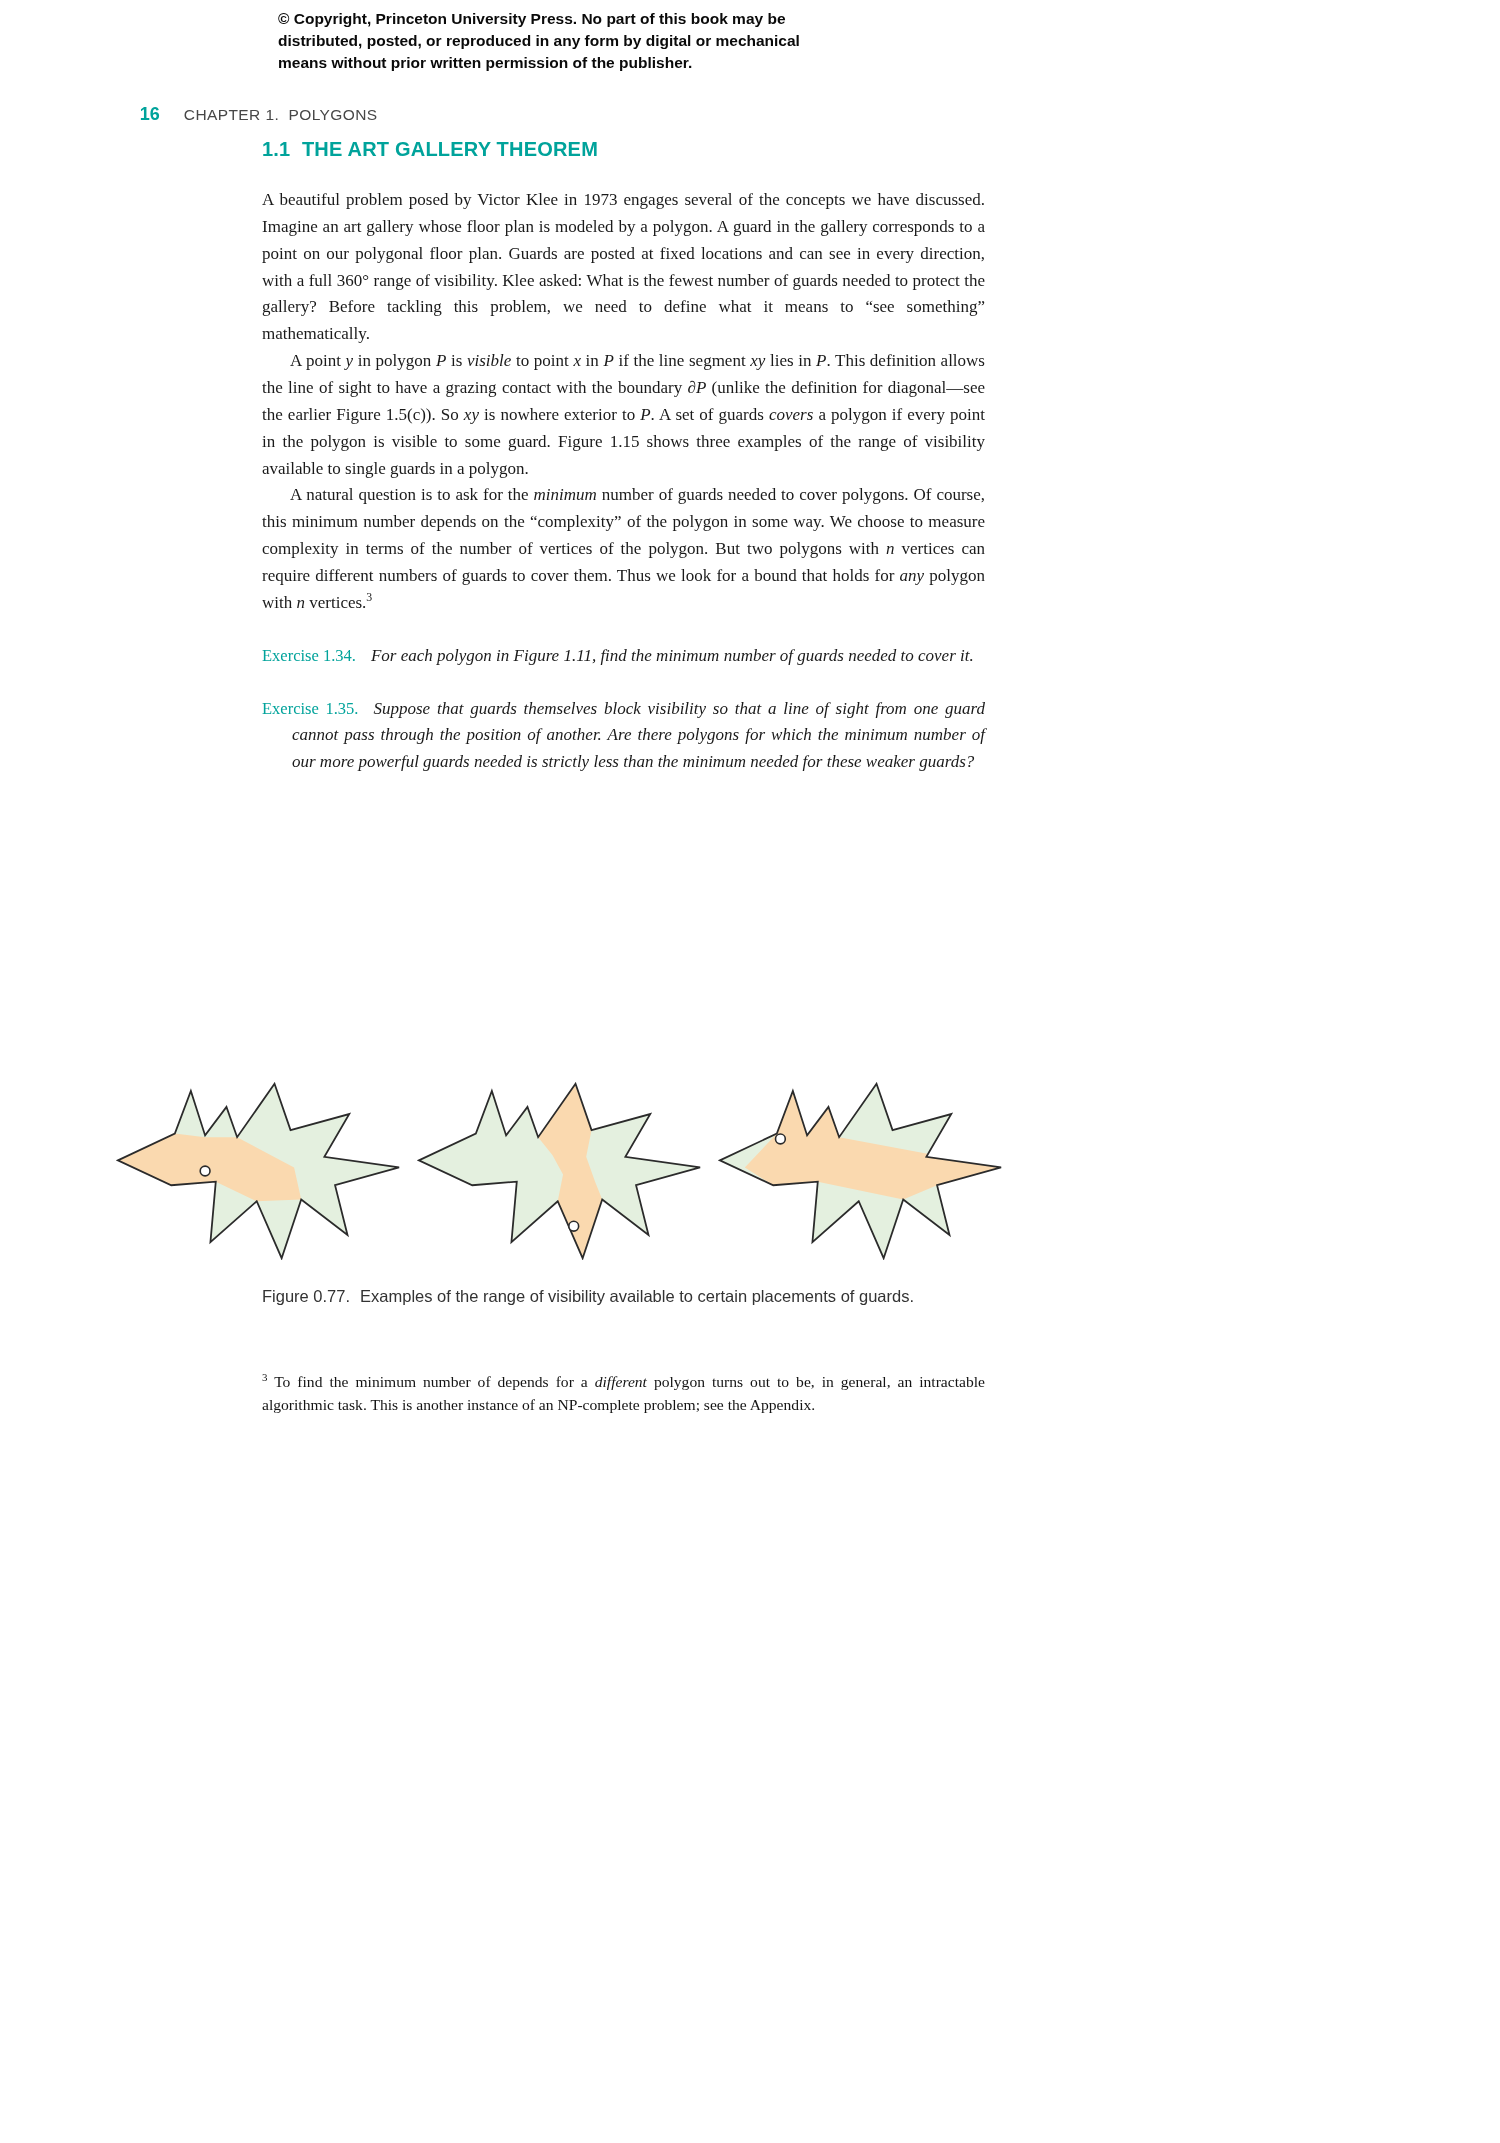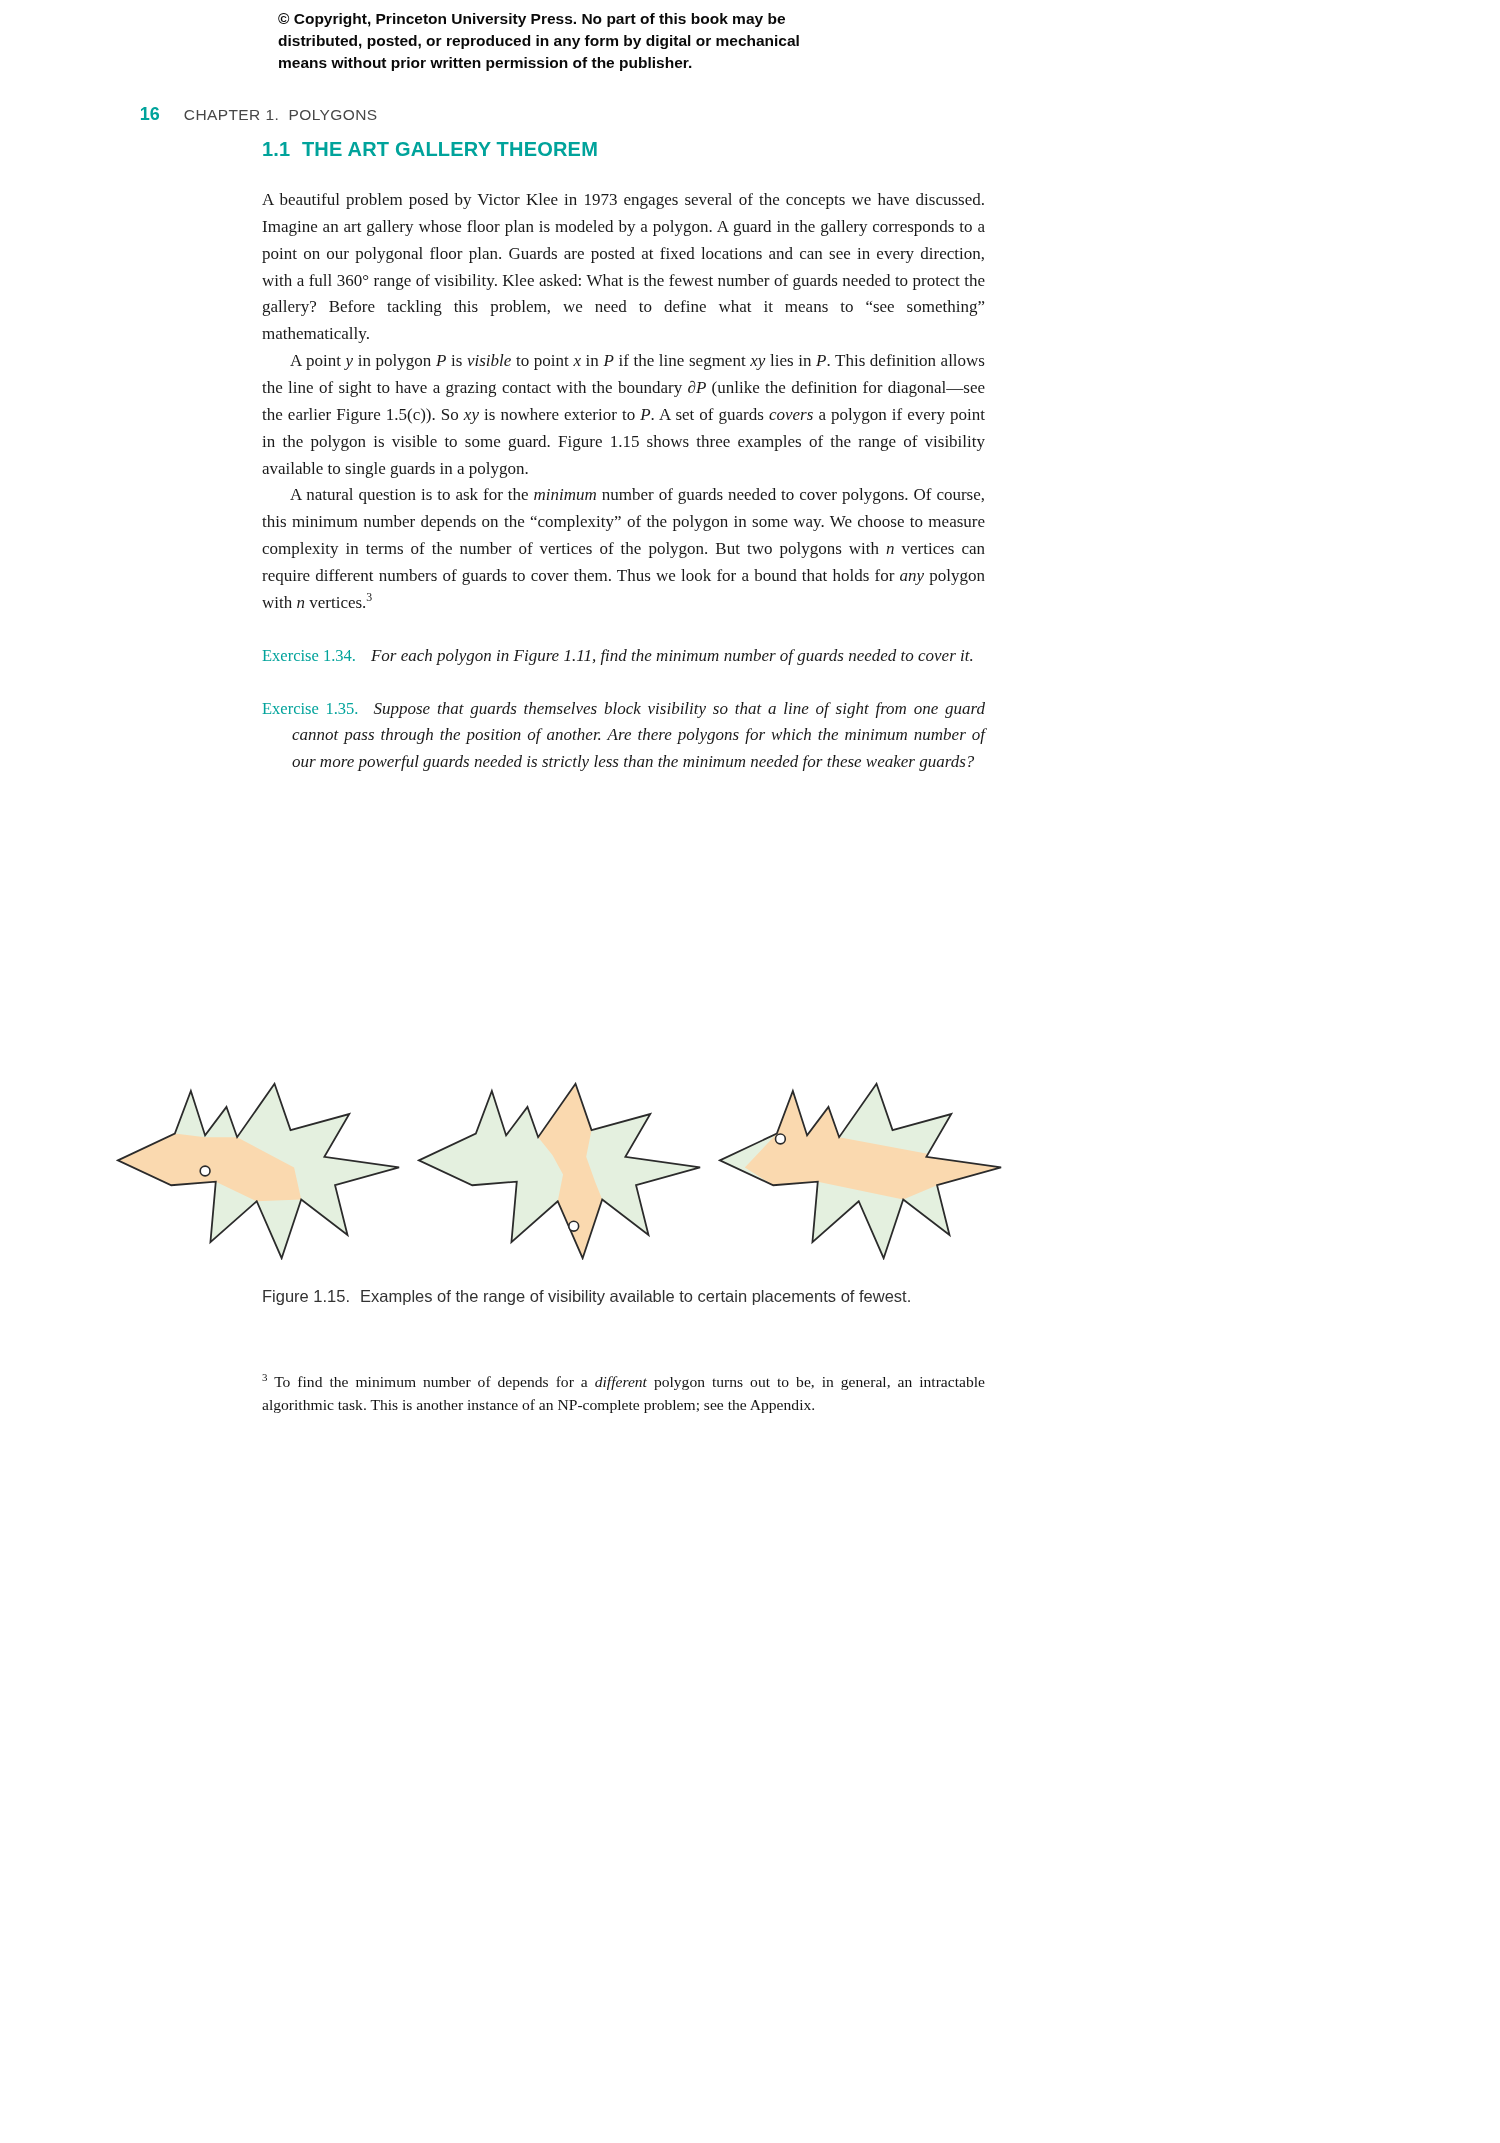--- a/index.html
+++ b/index.html
@@ -108,19 +108,19 @@
       </defs>
       <polygon class="poly-fill" points="2,88 66,58 84,10 100,60 124,28 136,62 178,2 196,54 262,36 234,84 318,96 246,116 260,172 208,132 186,198 158,134 106,180 112,112 62,116"></polygon>
       <polygon class="vis" clip-path="url(#clipC)" points="66,58 84,10 100,60 124,28 136,62 318,96 246,116 208,132 112,112 62,116 30,96"></polygon>
       <polygon class="poly-stroke" points="2,88 66,58 84,10 100,60 124,28 136,62 178,2 196,54 262,36 234,84 318,96 246,116 260,172 208,132 186,198 158,134 106,180 112,112 62,116"></polygon>
       <circle class="guard" cx="70" cy="64" r="5.5"></circle>
     </svg>
 
   </div>
 
   <div class="caption">
-    <span class="cap-label">Figure 1.15.</span><span>Examples of the range of visibility available to certain placements of fewest.</span>
+    <span class="cap-label">Figure 0.77.</span><span>Examples of the range of visibility available to certain placements of guards.</span>
   </div>
 
   <div class="footnote"><sup>3</sup><span> To find the minimum number of depends for a </span><span class="it">different</span><span> polygon turns out to be, in general, an intractable algorithmic task. This is another instance of an NP-complete problem; see the Appendix.</span></div>
 
 
 </div>
 
 </body></html>

